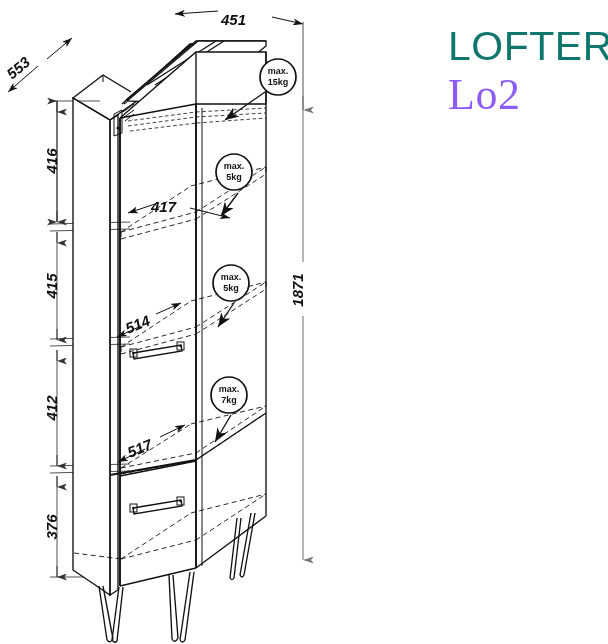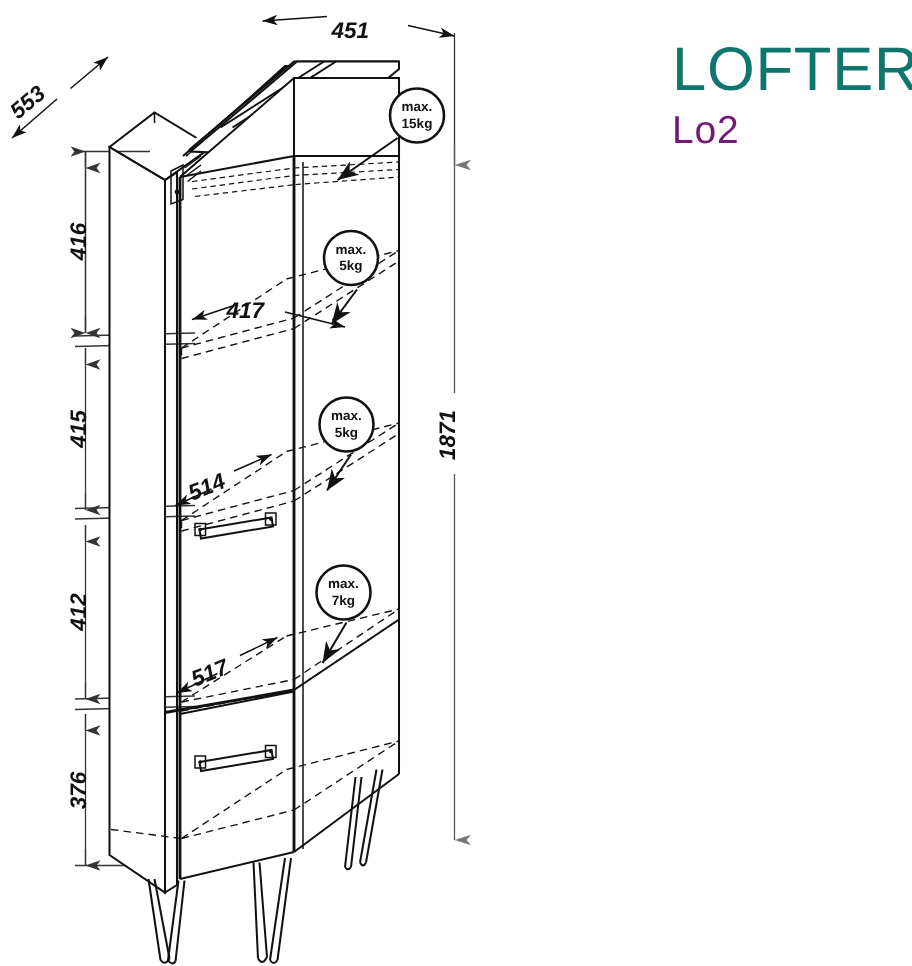--- a/index.html
+++ b/index.html
@@ -41,25 +41,25 @@
     display: block;
     font-family: "Liberation Sans", sans-serif;
     font-size: 41px;
     font-weight: 400;
     letter-spacing: 0.5px;
     color: #0f766e;
     white-space: nowrap;
   }
   .brand .brand-sub {
     display: block;
-    font-family: Liberation Sans, sans-serif;
-    font-size: 26px;
+    font-family: Liberation Serif, serif;
+    font-size: 44px;
     font-weight: 400;
     letter-spacing: 0.5px;
-    color: #701a75;
+    color: #8b5cf6;
     margin-top: 6px;
     white-space: nowrap;
   }
   
   .dimtext {
     font-family: "Liberation Sans", sans-serif;
     font-size: 15px;
     font-weight: bold;
     font-style: italic;
     fill: #111111;

